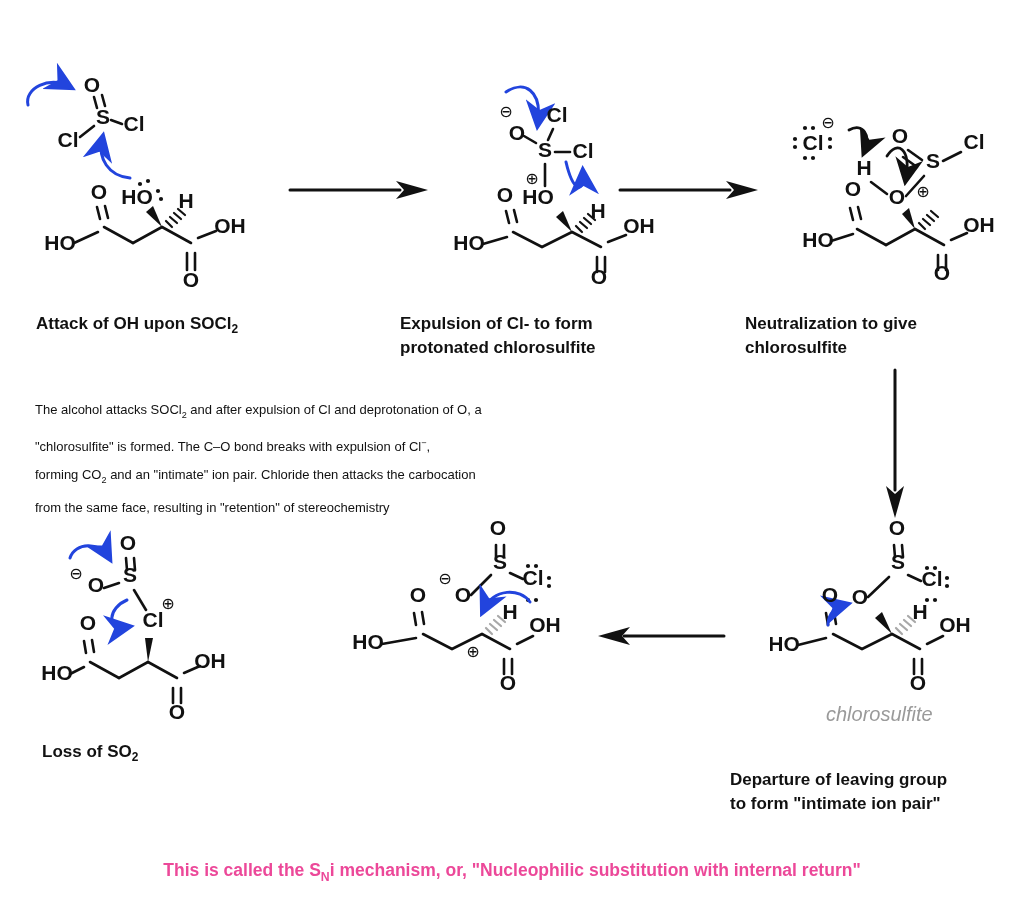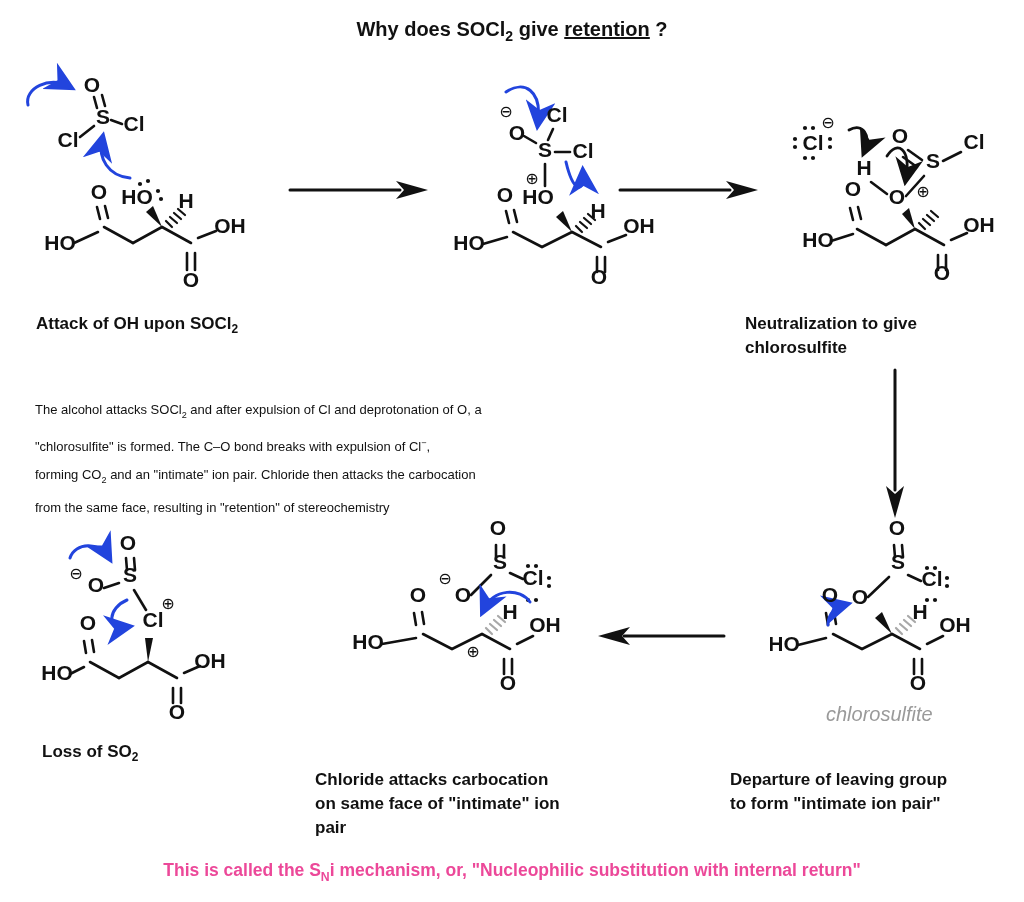--- a/index.html
+++ b/index.html
@@ -37,21 +37,20 @@
     <defs>
       <marker id="mblu" markerWidth="10" markerHeight="10" refX="7" refY="5" orient="auto">
         <path d="M0,0 L10,5 L0,10 L3,5 z" fill="#2244dd"></path>
       </marker>
       <marker id="mblk" markerWidth="10" markerHeight="10" refX="7" refY="5" orient="auto">
         <path d="M0,0 L10,5 L0,10 L3,5 z" fill="#111"></path>
       </marker>
     </defs>
   </svg>
 
-  <div class="abs title">Why does SOCl<sub>2</sub> give <u>retention</u> ?</div>
 
   <svg class="abs" style="left:10px;top:60px" width="275" height="245" viewBox="0 0 275 245">
     <path class="curly" d="M 18,45 C 14,28 40,16 58,26" marker-end="url(#mblu)"></path>
     <path class="curly" d="M 120,118 C 98,116 88,98 92,80" marker-end="url(#mblu)"></path>
     <g>
       <line class="bond" x1="87" y1="48" x2="84" y2="37"></line>
         <line class="bond" x1="95" y1="46" x2="92" y2="35"></line>
       <line class="bond" x1="101" y1="60" x2="112" y2="64"></line>
       <line class="bond" x1="70" y1="77" x2="84" y2="66"></line>
       <line class="bond" x1="64" y1="183" x2="88" y2="172"></line>
@@ -182,20 +181,22 @@
     <text class="at" x="229" y="59">Cl</text>
     <text class="at red" x="152" y="114">O</text>
     <text class="at chg" x="178" y="107">⊕</text>
     <text class="at" x="73" y="157">HO</text>
     <text class="at" x="108" y="106">O</text>
     <text class="at" x="234" y="142">OH</text>
     <text class="at" x="197" y="190">O</text>
   </svg>
 
   <div class="abs cap" style="left:36px;top:312px">Attack of OH upon SOCl<sub>2</sub></div>
+  <div class="abs cap" style="left:400px;top:312px">Expulsion of Cl- to form
+protonated chlorosulfite</div>
   <div class="abs cap" style="left:745px;top:312px">Neutralization to give
 chlorosulfite</div>
 
   <div class="abs para" style="left:35px;top:396px">The alcohol attacks SOCl<sub>2</sub> and after expulsion of Cl and deprotonation of O, a
 "chlorosulfite" is formed. The C–O bond breaks with expulsion of Cl<sup>−</sup>,
 forming CO<sub>2</sub> and an "intimate" ion pair. Chloride then attacks the carbocation
 from the same face, resulting in "retention" of stereochemistry</div>
 
   <svg class="abs" style="left:881px;top:368px" width="28" height="152">
     <line class="rxn" x1="14" y1="2" x2="14" y2="122"></line>
@@ -321,21 +322,18 @@
     <text class="at gray" x="150" y="114">H</text>
     <text class="at" x="14" y="146">HO</text>
     <text class="at" x="60" y="97">O</text>
     <text class="at" x="185" y="127">OH</text>
     <text class="at" x="148" y="185">O</text>
   </svg>
 
   <div class="abs mol-label" style="left:826px;top:703px">chlorosulfite</div>
 
   <div class="abs cap" style="left:42px;top:740px">Loss of SO<sub>2</sub></div>
-  <div class="abs cap" style="left:315px;top:768px">Chloride attacks carbocation
-on same face of "intimate" ion
-pair</div>
   <div class="abs cap" style="left:730px;top:768px">Departure of leaving group
 to form "intimate ion pair"</div>
 
   <div class="abs footer" style="left:0px;top:860px">This is called the S<sub>N</sub>i mechanism, or, "Nucleophilic substitution with internal return"</div>
 
 </div>
 
 </body></html>

